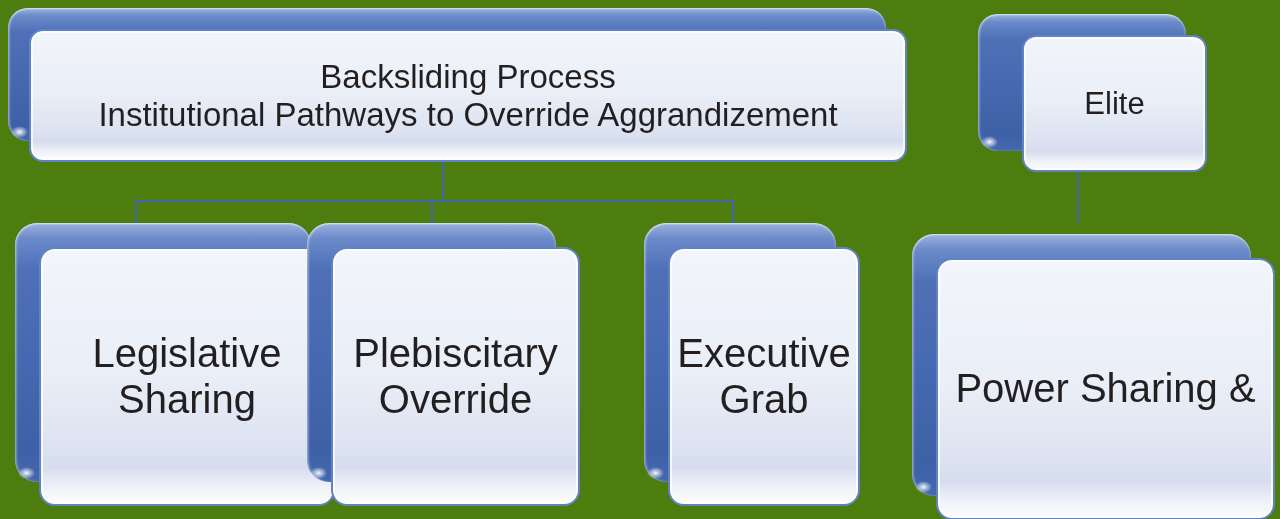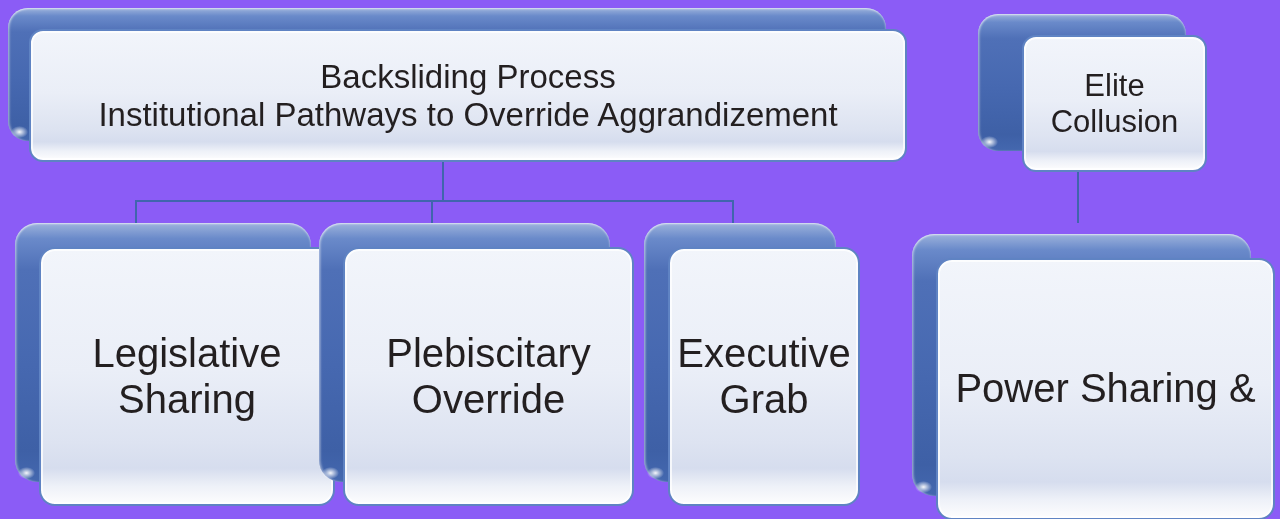--- a/index.html
+++ b/index.html
@@ -1,20 +1,20 @@
 <!DOCTYPE html>
 <html><head>
 <meta charset="utf-8">
 <style>
   html, body { margin: 0; padding: 0; background: #ffffff; }
   .canvas {
     position: relative;
     width: 1280px;
     height: 519px;
-    background: #8b5cf6;
+    background: #4d7c0f;
     overflow: hidden;
     font-family: "Liberation Sans", "DejaVu Sans", sans-serif;
   }
 
   
   .node { position: absolute; --o: 21px; }
 
   .node .back {
     position: absolute;
     inset: 0 var(--o) var(--o) 0;
@@ -58,21 +58,21 @@
   #node-backsliding .front { font-size: 33px; }
 
   #node-elite { left: 978px; top: 14px; width: 229px; height: 158px; }
   #node-elite .front { font-size: 31px; margin-left: 23px; }
 
   .child { --o: 24px; top: 223px; height: 283px; }
   .child .back { border-radius: 22px; }
   .child .front { border-radius: 16px; font-size: 40px; }
 
   #node-legislative  { left: 15px;  width: 320px; }
-  #node-plebiscitary { left: 319px; width: 315px; text-decoration: underline; }
+  #node-plebiscitary { left: 307px; width: 273px; text-decoration: underline; }
   #node-executive    { left: 644px; width: 216px; }
   #node-power        { left: 912px; top: 234px; width: 363px; height: 286px; }
   #node-power .front { font-size: 40px; }
 
   
   .connector { position: absolute; background: #4065ad; }
   #conn-stem-main   { left: 442px;  top: 161px; width: 2px;   height: 41px; }
   #conn-rail        { left: 135px;  top: 200px; width: 599px; height: 2px;  }
   #conn-drop-left   { left: 135px;  top: 201px; width: 2px;   height: 23px; }
   #conn-drop-mid    { left: 431px;  top: 201px; width: 2px;   height: 23px; }
@@ -99,21 +99,20 @@
         <span class="line">Institutional Pathways to Override Aggrandizement</span>
       </div>
     </div>
   </div>
 
   <div class="node" id="node-elite">
     <div class="back"></div>
     <div class="front">
       <div class="label">
         <span class="line">Elite</span>
-        <span class="line">Collusion</span>
       </div>
     </div>
   </div>
 
   <div class="node child" id="node-legislative">
     <div class="back"></div>
     <div class="front">
       <div class="label">
         <span class="line">Legislative</span>
         <span class="line">Sharing</span>

